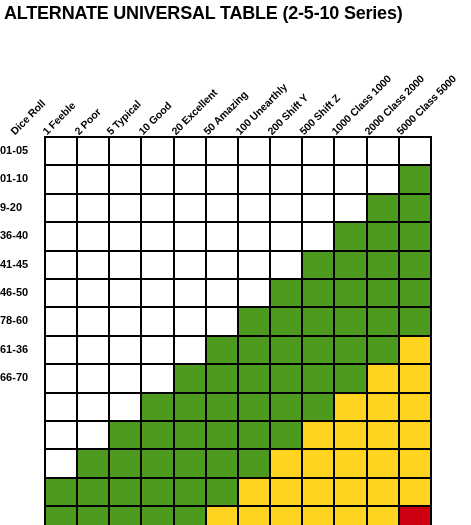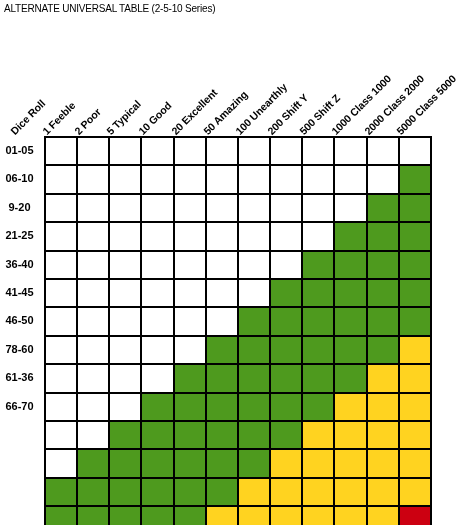--- a/index.html
+++ b/index.html
@@ -13,22 +13,22 @@
     position: relative;
     overflow: hidden;
     font-family: "Liberation Sans", sans-serif;
     color: #000000;
   }
 
   #page-title {
     position: absolute;
     left: 4px;
     top: 3px;
-    font-size: 10px;
-    font-weight: normal;
+    font-size: 18px;
+    font-weight: bold;
     letter-spacing: -0.2px;
     white-space: nowrap;
   }
 
   
   #col-headers {
     position: absolute;
     left: 0;
     top: 24px;
     width: 471px;
@@ -49,21 +49,21 @@
   
   #row-labels {
     position: absolute;
     left: 0;
     top: 136px;
     width: 42px;
   }
   .row-label {
     height: 28.4px;
     line-height: 28.4px;
-    text-align: center;
+    text-align: left;
     padding-right: 3px;
     font-size: 11px;
     font-weight: bold;
     box-sizing: border-box;
     white-space: nowrap;
   }
 
   
   #grid {
     position: absolute;
@@ -103,23 +103,22 @@
     <div class="col-head" style="left: 240.96px;">100 Unearthly</div>
     <div class="col-head" style="left: 273.12px;">200 Shift Y</div>
     <div class="col-head" style="left: 305.28px;">500 Shift Z</div>
     <div class="col-head" style="left: 337.44px;">1000 Class 1000</div>
     <div class="col-head" style="left: 369.6px;">2000 Class 2000</div>
     <div class="col-head" style="left: 401.76px;">5000 Class 5000</div>
   </div>
 
 <div id="row-labels">
     <div class="row-label">01-05</div>
-    <div class="row-label">06-10</div>
+    <div class="row-label">01-10</div>
     <div class="row-label">9-20</div>
-    <div class="row-label">21-25</div>
     <div class="row-label">36-40</div>
     <div class="row-label">41-45</div>
     <div class="row-label">46-50</div>
     <div class="row-label">78-60</div>
     <div class="row-label">61-36</div>
     <div class="row-label">66-70</div>
   </div>
 
 <div id="grid">
     <div class="cell c-white"></div>

